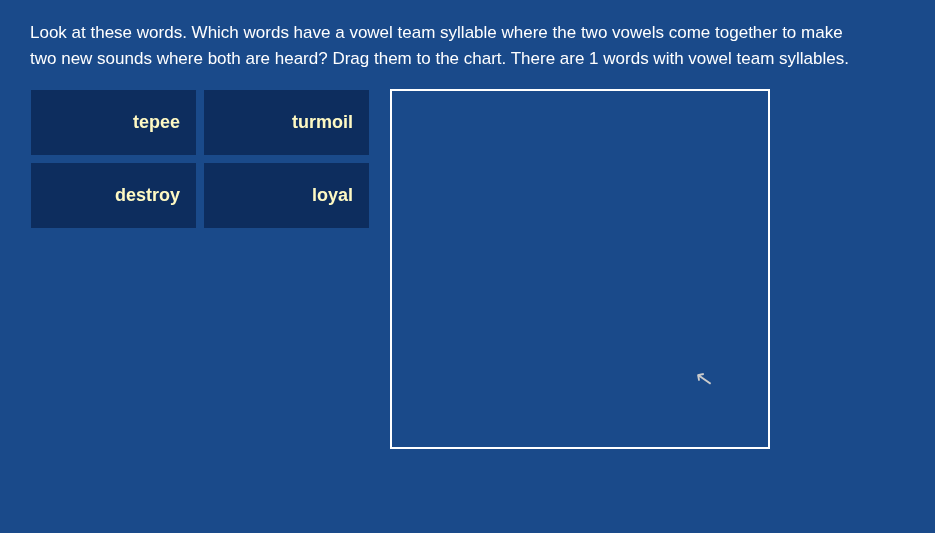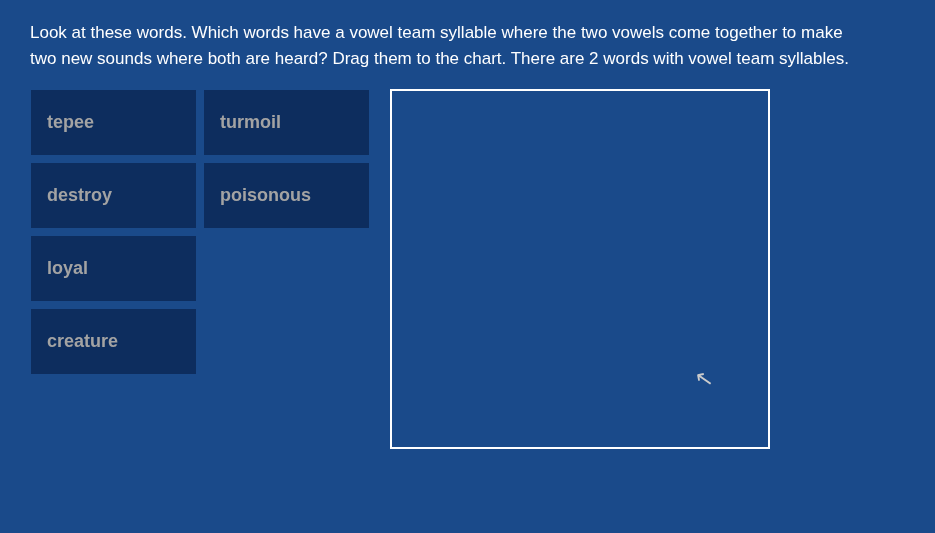--- a/index.html
+++ b/index.html
@@ -36,24 +36,24 @@
 
     .word-grid {
       display: grid;
       grid-template-columns: 1fr 1fr;
       gap: 6px;
       min-width: 340px;
     }
 
     .word-card {
       background-color: #0d2d5e;
-      color: #a3a3a3;
+      color: #fef9c3;
       font-size: 18px;
       font-weight: bold;
-      text-align: left;
+      text-align: right;
       padding: 22px 16px;
       cursor: grab;
       border: 1px solid #1a4a8a;
       user-select: none;
     }
 
     .word-card.single {
       grid-column: 1;
     }
 
@@ -72,28 +72,26 @@
       bottom: 55px;
       right: 55px;
       color: #cccccc;
       font-size: 22px;
       transform: rotate(-10deg);
     }
   </style>
 </head>
 <body>
 
-<p class="instructions">Look at these words. Which words have a vowel team syllable where the two vowels come together to make two new sounds where both are heard? Drag them to the chart. There are 2 words with vowel team syllables.</p>
+<p class="instructions">Look at these words. Which words have a vowel team syllable where the two vowels come together to make two new sounds where both are heard? Drag them to the chart. There are 1 words with vowel team syllables.</p>
 
 <div class="main-content">
   <div class="word-grid">
     <div class="word-card">tepee</div>
     <div class="word-card">turmoil</div>
     <div class="word-card">destroy</div>
-    <div class="word-card">poisonous</div>
     <div class="word-card">loyal</div>
-    <div class="word-card single">creature</div>
   </div>
 
   <div class="drop-zone">
     <span class="cursor-icon">↖</span>
   </div>
 </div>
 
 </body></html>

